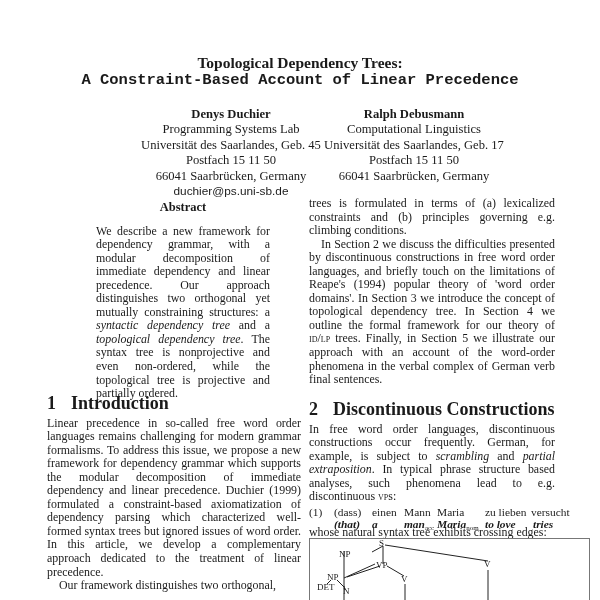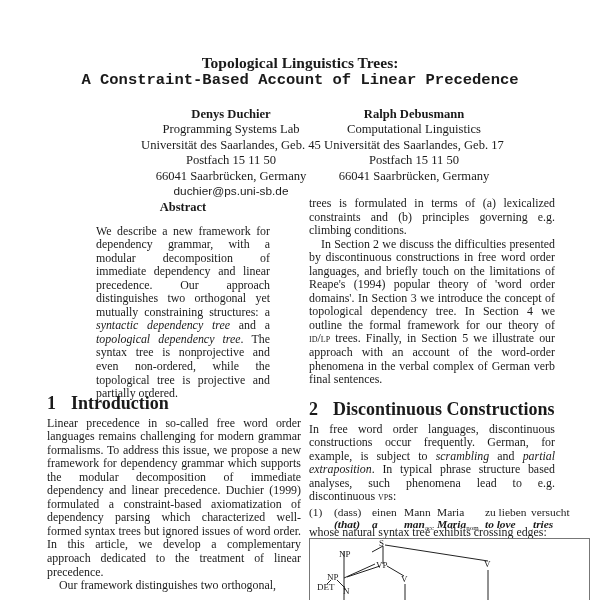--- a/index.html
+++ b/index.html
@@ -21,21 +21,21 @@
   .ex span { position:absolute; }
   .ex i { font-style:italic;font-weight:bold; }
   sub { font-size:7px; vertical-align:-2px;margin-top:16px; }
   .figure { position:absolute; left:309px; top:538px; width:279px; height:70px; border:1px solid #777; border-bottom:none; }
   .tree-lbl { position:absolute; font-size:9px; font-variant:small-caps; line-height:9px; }
   .tree-word { position:absolute; font-size:11.2px; line-height:12px; white-space:nowrap; }
 </style>
 </head>
 <body>
 
-<div class="abs title" style="top:53px;">Topological Linguistics Trees:</div>
+<div class="abs title" style="top:53px;">Topological Dependency Trees:</div>
 <div class="abs title" style="top:71px;font-family:Liberation Mono, monospace;">A Constraint-Based Account of Linear Precedence</div>
 
 <div class="author" style="left:101px; top:100px;">
   <div class="name">Denys Duchier</div>
   <div>Programming Systems Lab</div>
   <div>Universität des Saarlandes, Geb. 45</div>
   <div>Postfach 15 11 50</div>
   <div>66041 Saarbrücken, Germany</div>
   <div class="email">duchier@ps.uni-sb.de</div>
 </div>

